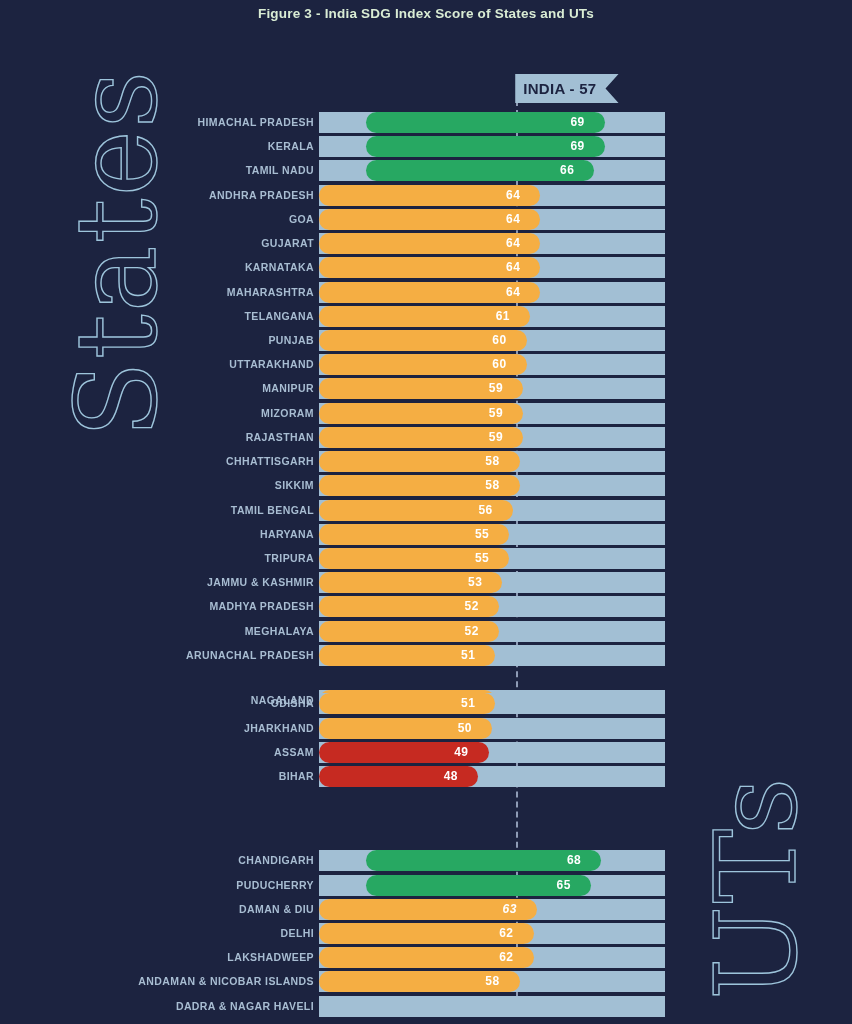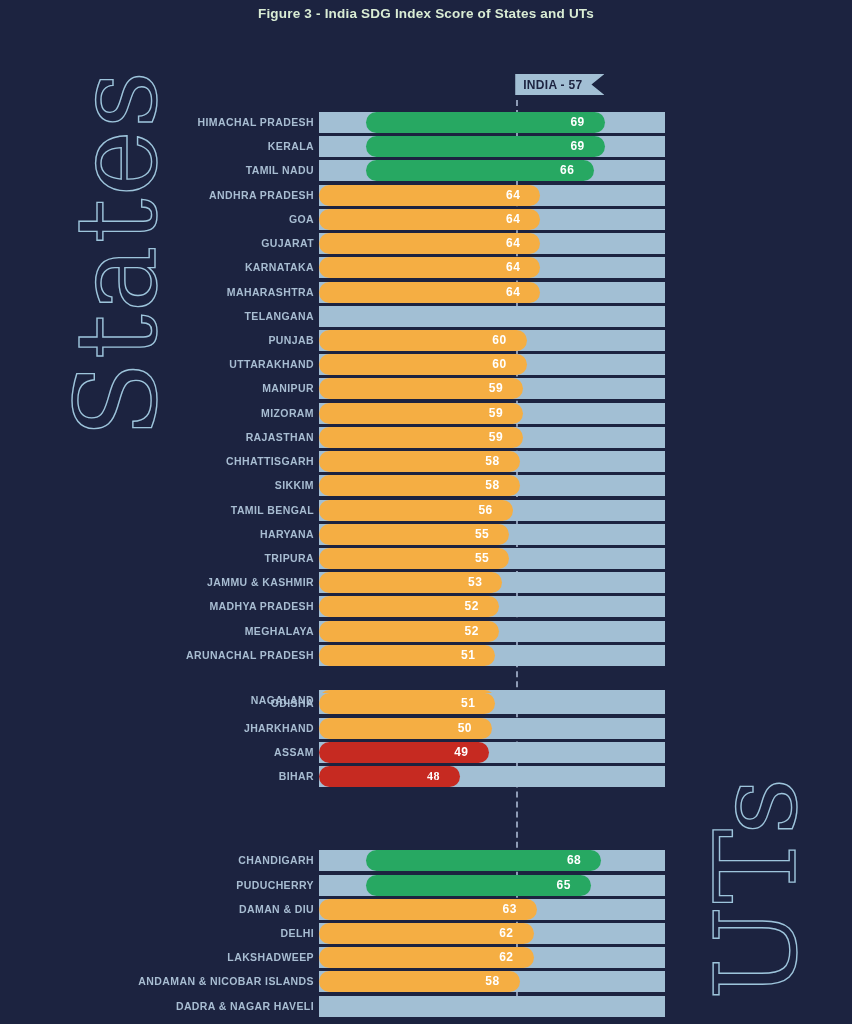--- a/index.html
+++ b/index.html
@@ -60,26 +60,26 @@
     left: 0;
     top: 0;
     width: 852px;
     height: 1024px;
   }
 
   
   #india-marker {
     position: absolute;
     top: 74px;
-    height: 21px;
+    height: 29px;
     display: flex;
     align-items: center;
     background: #a2bfd4;
     color: #1c2340;
-    font-size: 12px;
+    font-size: 15px;
     font-weight: bold;
     padding: 0 22px 0 8px;
     letter-spacing: 0.3px;
     white-space: nowrap;
     clip-path: polygon(0 0, 100% 0, calc(100% - 13px) 50%, 100% 100%, 0 100%);
     text-align: right;
   }
 
   #india-dashline {
     position: absolute;
@@ -202,20 +202,23 @@
     <div class="row" style="top: 281.54px;">
       <div class="row-label">MAHARASHTRA</div>
       <div class="track"></div>
       <div class="bar orange" style="width: 221.44px;">
         <span class="bar-value">64</span>
       </div>
     </div>
     <div class="row" style="top: 305.76px;">
       <div class="row-label">TELANGANA</div>
       <div class="track"></div>
+      <div class="bar orange" style="width: 211.06px;">
+        <span class="bar-value">61</span>
+      </div>
     </div>
     <div class="row" style="top: 329.98px;">
       <div class="row-label">PUNJAB</div>
       <div class="track"></div>
       <div class="bar orange" style="width: 207.6px;">
         <span class="bar-value">60</span>
       </div>
     </div>
     <div class="row" style="top: 354.2px;">
       <div class="row-label">UTTARAKHAND</div>
@@ -332,42 +335,42 @@
     <div class="row" style="top: 741.72px;">
       <div class="row-label">ASSAM</div>
       <div class="track"></div>
       <div class="bar red" style="width: 169.54px;">
         <span class="bar-value">49</span>
       </div>
     </div>
     <div class="row" style="top: 765.94px;">
       <div class="row-label">BIHAR</div>
       <div class="track"></div>
-      <div class="bar red" style="width: 141px; font-family: Liberation Serif, serif;">
+      <div class="bar red" style="width: 159px;">
         <span class="bar-value">48</span>
       </div>
     </div>
     <div class="row" style="top: 850.38px;">
       <div class="row-label">CHANDIGARH</div>
       <div class="track"></div>
       <div class="bar green" style="width: 235.28px;">
         <span class="bar-value">68</span>
       </div>
     </div>
     <div class="row" style="top: 874.6px;">
       <div class="row-label">PUDUCHERRY</div>
       <div class="track"></div>
       <div class="bar green" style="width: 224.9px;">
         <span class="bar-value">65</span>
       </div>
     </div>
     <div class="row" style="top: 898.82px;">
       <div class="row-label">DAMAN &amp; DIU</div>
       <div class="track"></div>
-      <div class="bar orange" style="width: 217.98px;">
+      <div class="bar orange" style="width: 217.98px; font-style: italic;">
         <span class="bar-value">63</span>
       </div>
     </div>
     <div class="row" style="top: 923.04px;">
       <div class="row-label">DELHI</div>
       <div class="track"></div>
       <div class="bar orange" style="width: 214.52px;">
         <span class="bar-value">62</span>
       </div>
     </div>

